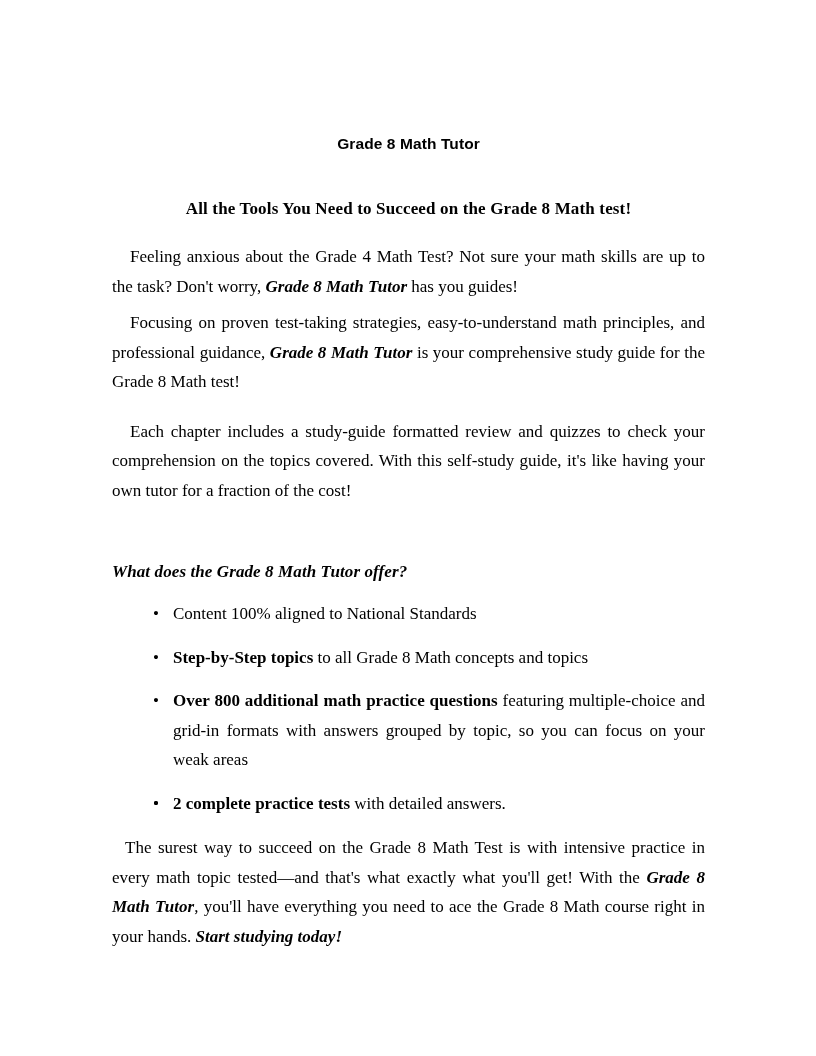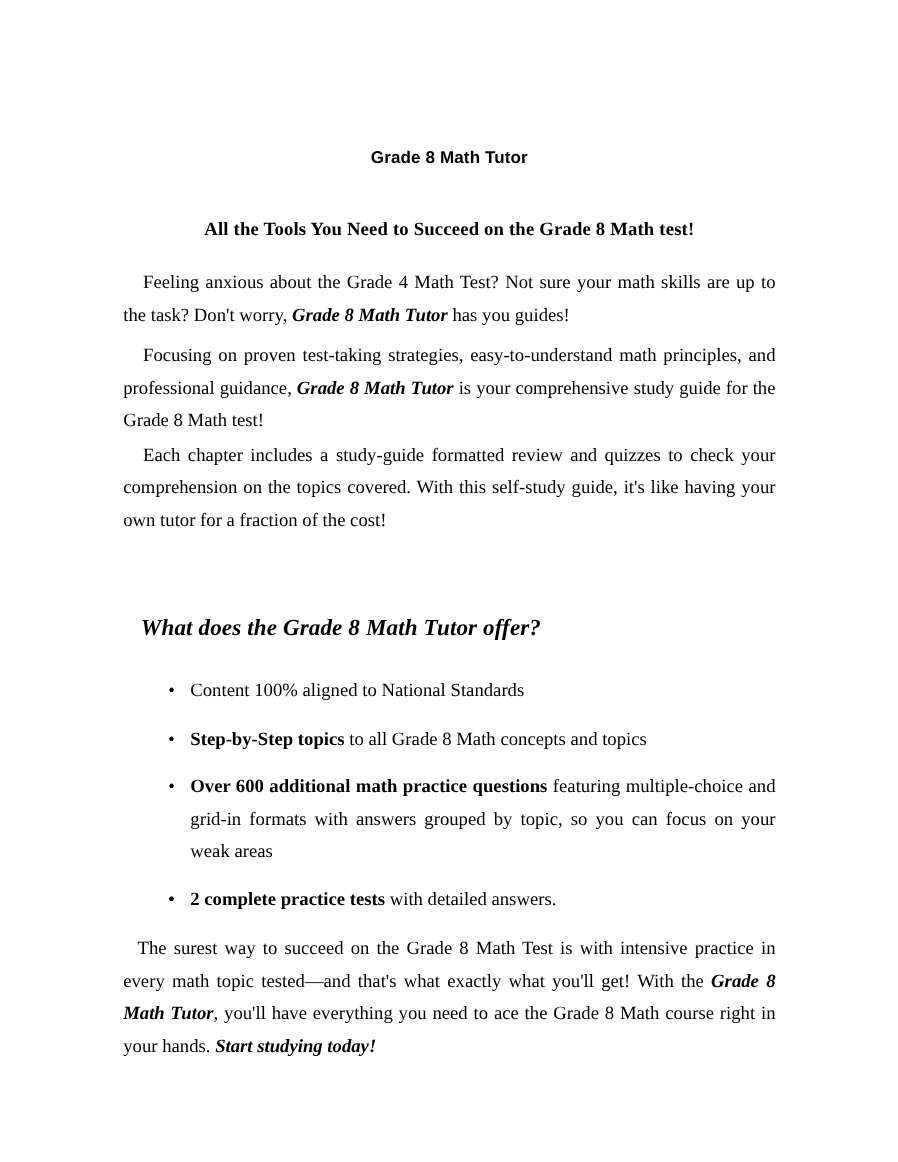--- a/index.html
+++ b/index.html
@@ -57,36 +57,36 @@
   .body-para {
     font-size: 17px;
     line-height: 29.5px;
     text-align: justify;
     text-justify: inter-word;
     margin: 0;
     text-indent: 18px;
   }
   .para-gap-1 { margin-top: 23px; }
   .para-gap-2 { margin-top: 7px; }
-  .para-gap-3 { margin-top: 2px; }
+  .para-gap-3 { margin-top: 20px; }
 
   .bold-italic {
     font-weight: bold;
     font-style: italic;
   }
   .bold {
     font-weight: bold;
   }
 
   
   .section-heading {
-    font-size: 21px;
+    font-size: 17px;
     font-weight: bold;
     font-style: italic;
-    margin: 16px;
+    margin: 0;
     padding-top: 55px;
     line-height: 24px;
     letter-spacing: 0.1px;
   }
 
   
   .bullet-list {
     list-style: none;
     margin: 0;
     padding: 0;
@@ -139,21 +139,21 @@
     <p class="body-para para-gap-3">Each chapter includes a study-guide formatted review and quizzes to check your comprehension on the topics covered. With this self-study guide, it's like having your own tutor for a fraction of the cost!</p>
 
     <h3 class="section-heading">What does the Grade 8 Math Tutor offer?</h3>
 
     <ul class="bullet-list">
 
       <li class="bullet-item"><span class="bullet-marker">•</span><span class="bold"></span><span>Content 100% aligned to National Standards</span></li>
 
       <li class="bullet-item"><span class="bullet-marker">•</span><span class="bold">Step-by-Step topics</span><span> to all Grade 8 Math concepts and topics</span></li>
 
-      <li class="bullet-item"><span class="bullet-marker">•</span><span class="bold">Over 600 additional math practice questions</span><span> featuring multiple-choice and grid-in formats with answers grouped by topic, so you can focus on your weak areas</span></li>
+      <li class="bullet-item"><span class="bullet-marker">•</span><span class="bold">Over 800 additional math practice questions</span><span> featuring multiple-choice and grid-in formats with answers grouped by topic, so you can focus on your weak areas</span></li>
 
       <li class="bullet-item"><span class="bullet-marker">•</span><span class="bold"></span></li>
 
       <li class="bullet-item"><span class="bullet-marker">•</span><span class="bold">2 complete practice tests</span><span> with detailed answers.</span></li>
 
     </ul>
 
     <p class="closing-para"><span>The surest way to succeed on the Grade 8 Math Test is with intensive practice in every math topic tested—and that's what exactly what you'll get! With the </span><span class="bold-italic">Grade 8 Math Tutor</span><span>, you'll have everything you need to ace the Grade 8 Math course right in your hands. </span><span class="bold-italic">Start studying today!</span></p>
 
   </div>

